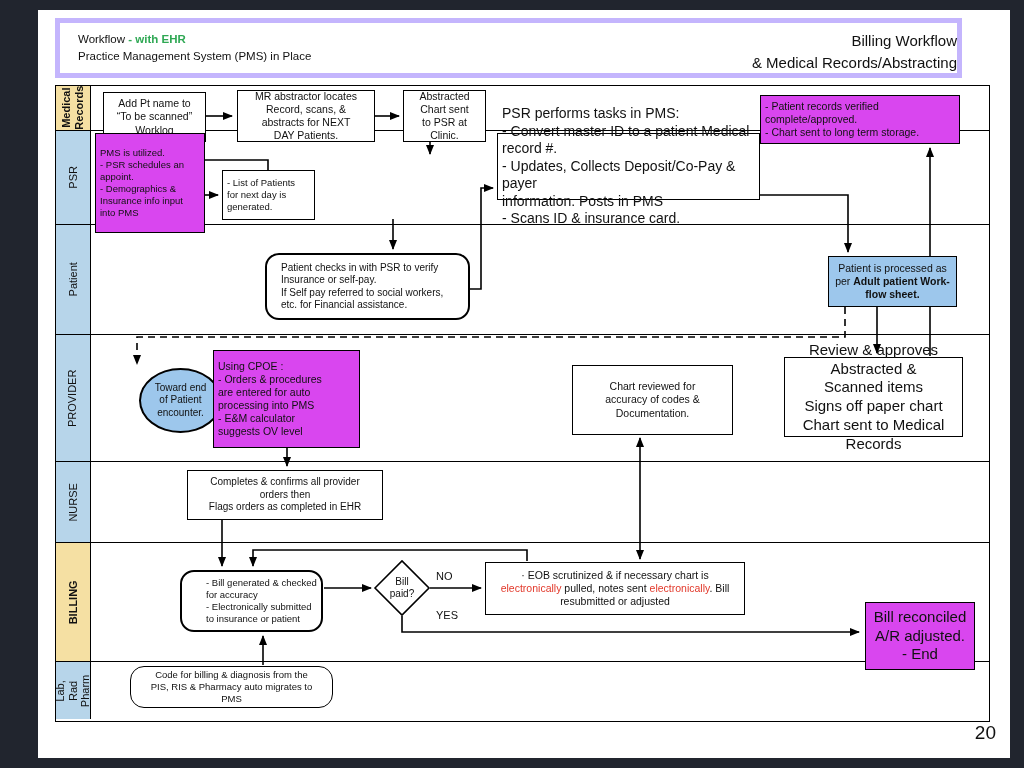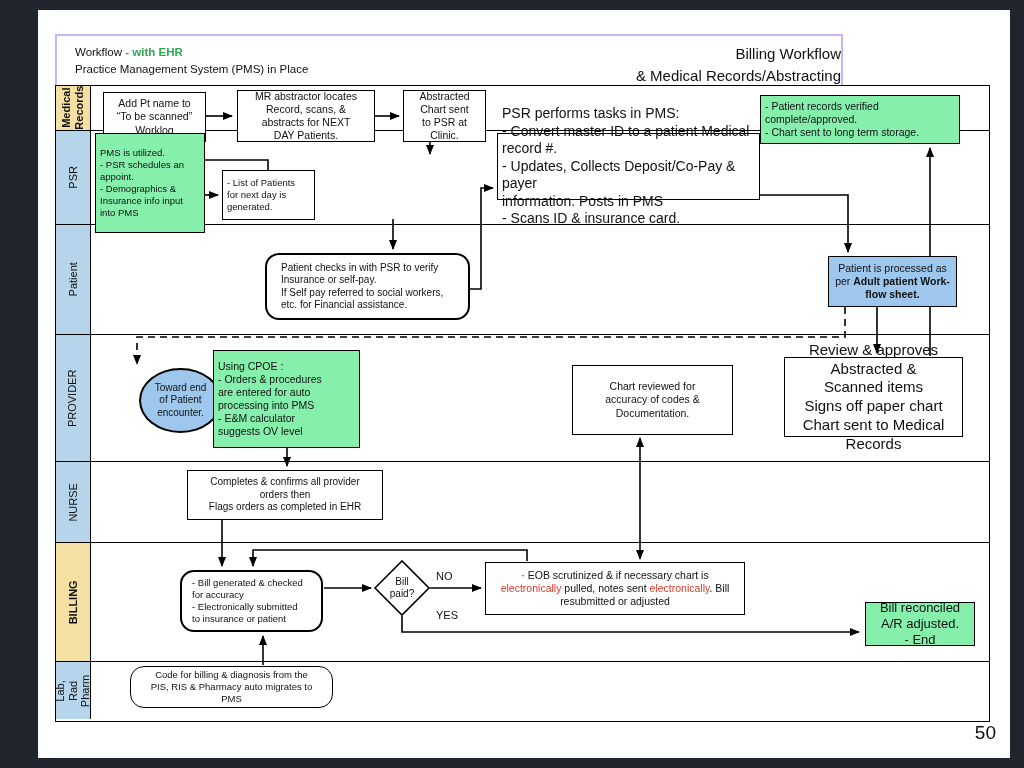--- a/index.html
+++ b/index.html
@@ -9,22 +9,22 @@
     font-family:"Liberation Sans", sans-serif;
     position:relative;
     overflow:hidden;
   }
   .slide{
     position:absolute;left:38px;top:10px;width:972px;height:748px;
     background:#ffffff;
   }
   
   .hdr{
-    position:absolute;left:17px;top:24px;width:788px;height:60px;
-    border:2px solid #c4b5fd;box-sizing:border-box;background:#fff;
+    position:absolute;left:17px;top:8px;width:907px;height:60px;
+    border:5px solid #c4b5fd;box-sizing:border-box;background:#fff;
   }
   .hdr-left{position:absolute;left:18px;top:8px;font-size:11.5px;color:#111;line-height:1.45;}
   .hdr-green{color:#2fa854;font-weight:bold;}
   .hdr-title{
     position:absolute;left:0;right:0;top:7px;text-align:right;
     font-size:15px;color:#111;line-height:1.45;
   }
   
   .table{
     position:absolute;left:17px;top:75px;width:935px;height:637px;
@@ -47,21 +47,21 @@
   
   svg.arrows{position:absolute;left:0;top:0;width:972px;height:748px;pointer-events:none;}
   
   .node{
     position:absolute;box-sizing:border-box;border:1px solid #000;background:#fff;
     display:flex;align-items:center;justify-content:center;
     font-size:10px;color:#111;line-height:1.25;text-align:center;
     white-space:pre-line;padding:2px 4px;
   }
   .ta-l{text-align:left;justify-content:flex-start;}
-  .green{background:#86efac;}
+  .green{background:#d946ef;}
   .blue{background:#9dc7ec;margin-left:44px;}
   .round{border-radius:14px;border-width:2px;}
   .ellipse{border-radius:50%;border-width:2px;}
   .wrapnode{white-space:normal;}
   .red{color:#e2382a;}
   .b{font-weight:bold;}
   .lbl{position:absolute;font-size:11px;color:#111;}
   .pagenum{position:absolute;right:14px;top:712px;font-size:19px;color:#111;}
 </style>
 </head>
@@ -211,33 +211,33 @@
   <div class="node" style="left:746px;top:347px;width:179px;height:80px;font-size:15px">Review  &amp; approves
 Abstracted &amp;
 Scanned items
 Signs off paper chart
 Chart sent to Medical Records</div>
 
   <div class="node" style="left:149px;top:460px;width:196px;height:50px;font-size:10px">Completes &amp; confirms all provider
 orders then
 Flags orders as completed in EHR</div>
 
-  <div class="node round ta-l" style="left:142px;top:560px;width:143px;height:62px;font-size:9.5px;padding-left:10px">- Bill generated &amp; checked
+  <div class="node round ta-l" style="left:142px;top:560px;width:143px;height:62px;font-size:9.5px;padding-left:24px">- Bill generated &amp; checked
 for accuracy
 - Electronically submitted
 to insurance or patient</div>
   <div class="node" style="left:340px;top:564px;width:48px;height:28px;border:none;background:transparent;font-size:10px">Bill
 paid?</div>
   <div class="lbl" style="left:398px;top:560px">NO</div>
   <div class="lbl" style="left:398px;top:599px">YES</div>
   <div class="node wrapnode" style="left:447px;top:552px;width:260px;height:53px;font-size:10.5px">
       <div><span>· EOB scrutinized &amp; if necessary chart is </span><span class="red">electronically</span><span> pulled, notes sent </span><span class="red">electronically</span><span>. Bill resubmitted or adjusted</span></div>
     </div>
-  <div class="node green" style="left:827px;top:592px;width:110px;height:44px;font-size:13px">Bill reconciled
+  <div class="node green" style="left:827px;top:592px;width:110px;height:68px;font-size:15px">Bill reconciled
 A/R adjusted.
 - End</div>
 
   <div class="node round" style="left:92px;top:656px;width:203px;height:42px;font-size:9.5px;border-width:1.5px">Code for billing &amp; diagnosis from the
 PIS, RIS &amp; Pharmacy auto migrates to
 PMS</div>
 
-  <div class="pagenum">50</div>
+  <div class="pagenum">20</div>
 </div>
 
 </body></html>

